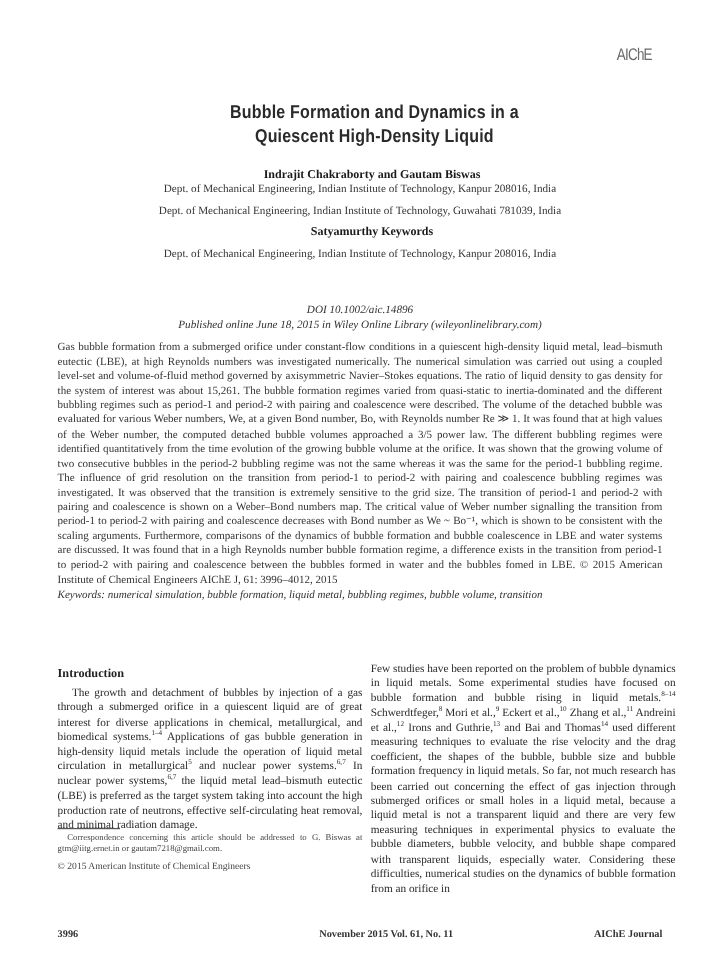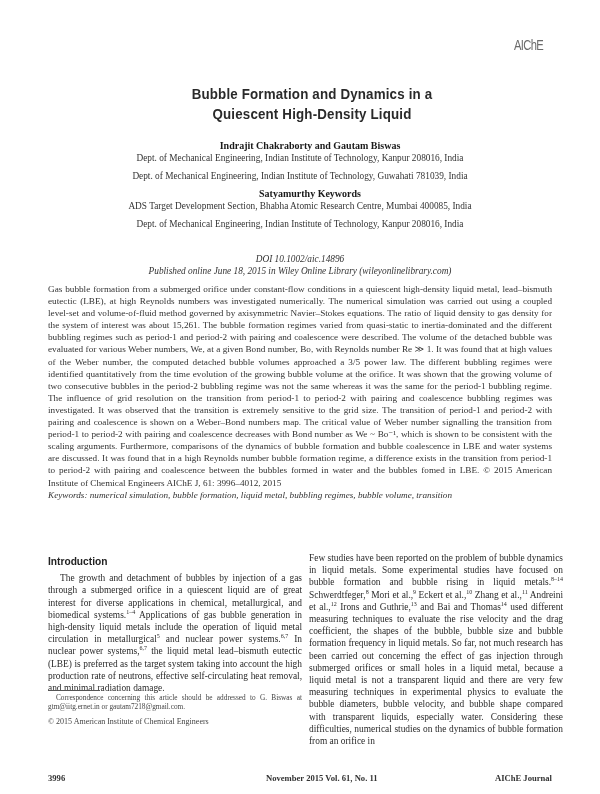--- a/index.html
+++ b/index.html
@@ -12,21 +12,21 @@
   .affil { color: #333; }
   .gap-s { height: 6px; }
   .doi-block { position: absolute; top: 253px; left: 0; width: 600px; text-align: center; font-style: italic; font-size: 9.3px; line-height: 12px; color: #333; }
   .abstract { position: absolute; top: 283px; left: 48px; width: 504px; font-size: 9.2px; line-height: 12.1px; text-align: justify; color: #333; }
   .abstract .body { }
   .abstract .roman { font-style: normal; }
   .keywords { font-style: italic; }
   .col { position: absolute; width: 254px; font-size: 9.4px; line-height: 12.2px; text-align: justify; color: #2a2a2a; }
   .col-left { left: 48px; top: 556px; }
   .col-right { left: 309px; top: 552px; }
-  .section-heading { font-family: Liberation Sans, sans-serif; font-weight: bold; font-size: 10.2px; margin: 0 0 4px 0; color: #222; }
+  .section-heading { font-family: Liberation Serif, serif; font-weight: bold; font-size: 10.2px; margin: 0 0 4px 0; color: #222; }
   .para { text-indent: 12px; margin: 0; }
   .para-noindent { margin: 0; }
   sup { font-size: 6px; line-height: 0; }
   .footnote-rule { position: absolute; left: 48px; top: 690px; width: 52px; border-top: 0.8px solid #555; }
   .footnote { position: absolute; left: 48px; top: 693px; width: 254px; font-size: 7.3px; line-height: 9px; text-align: justify; color: #444; text-indent: 8px; }
   .copyright { position: absolute; left: 48px; top: 717px; font-size: 8px; color: #444; }
   .footer { position: absolute; top: 773px; left: 48px; width: 504px; font-size: 8.6px; font-weight: bold; color: #333; }
   .footer .page-num { position: absolute; left: 0; }
   .footer .issue { position: absolute; left: 218px; }
   .footer .journal { position: absolute; right: 0; text-align: center; }
@@ -41,21 +41,20 @@
   <span>Quiescent High-Density Liquid</span>
 </div>
 
 <div class="authors">
   <div class="author-name">Indrajit Chakraborty and Gautam Biswas</div>
   <div class="affil">Dept. of Mechanical Engineering, Indian Institute of Technology, Kanpur 208016, India</div>
   <div class="gap-s"></div>
   <div class="affil">Dept. of Mechanical Engineering, Indian Institute of Technology, Guwahati 781039, India</div>
   <div class="gap-s"></div>
   <div class="author-name">Satyamurthy Keywords</div>
-  <div class="affil">ADS Target Development Section, Bhabha Atomic Research Centre, Mumbai 400085, India</div>
   <div class="gap-s"></div>
   <div class="affil">Dept. of Mechanical Engineering, Indian Institute of Technology, Kanpur 208016, India</div>
 </div>
 
 <div class="doi-block">
   <div>DOI 10.1002/aic.14896</div>
   <div>Published online June 18, 2015 in Wiley Online Library (wileyonlinelibrary.com)</div>
 </div>
 
 <div class="abstract">

